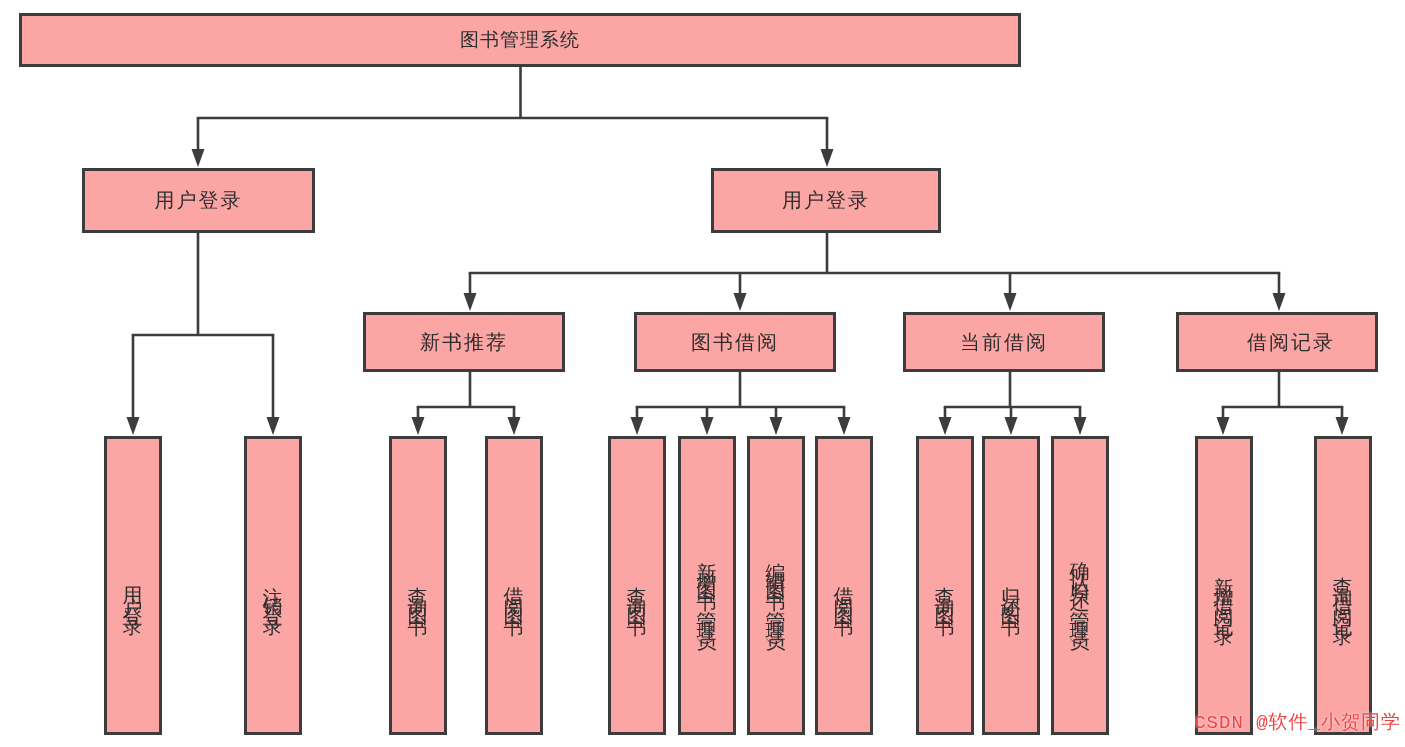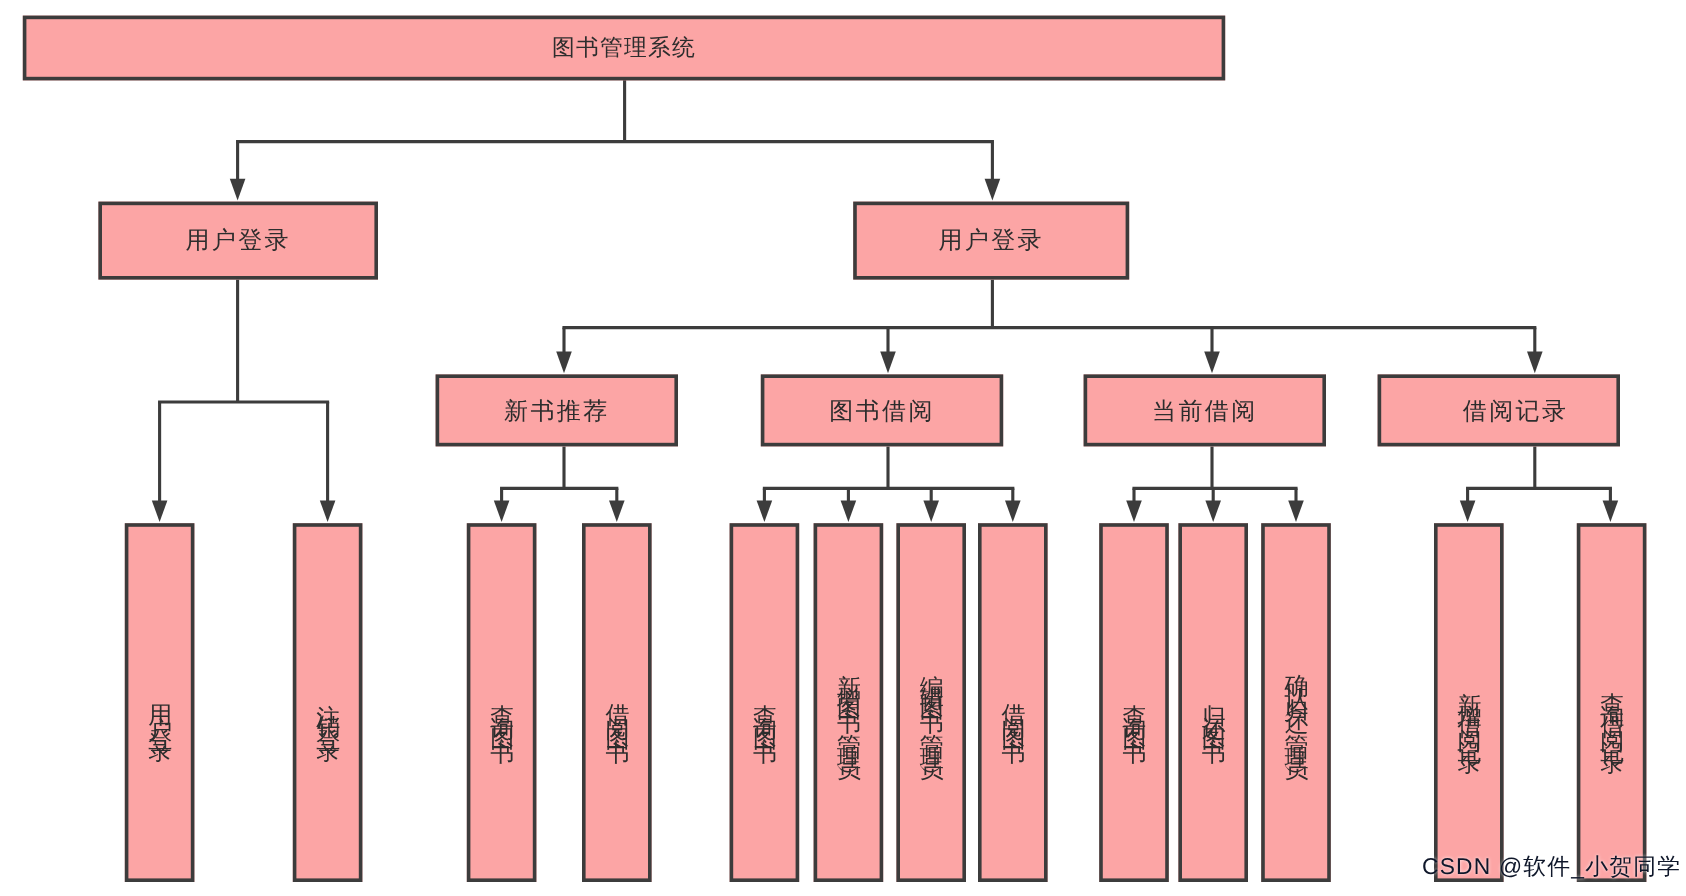--- a/index.html
+++ b/index.html
@@ -107,21 +107,21 @@
     </svg>
 
   <div class="box root" style="border-color: rgb(60, 60, 60);">图书管理系统</div>
 
   <div class="box lvl2" style="left: 82px; width: 233px; border-color: rgb(60, 60, 60);">用户登录</div>
   <div class="box lvl2" style="left: 711px; width: 230px; border-color: rgb(60, 60, 60);">用户登录</div>
 
   <div class="box lvl3" style="left: 363px; border-color: rgb(60, 60, 60);">新书推荐</div>
   <div class="box lvl3" style="left: 634px; border-color: rgb(60, 60, 60); text-align: right;">图书借阅</div>
   <div class="box lvl3" style="left: 903px; border-color: rgb(60, 60, 60);">当前借阅</div>
-  <div class="box lvl3" style="left: 1148px; border-color: rgb(60, 60, 60); padding-left: 28px;">借阅记录</div>
+  <div class="box lvl3" style="left: 1176px; border-color: rgb(60, 60, 60); padding-left: 28px;">借阅记录</div>
 
   <div class="box leaf" style="left: 104px; border-color: rgb(60, 60, 60);">
       <span class="vtext">用户登录</span>
     </div>
   <div class="box leaf" style="left: 244px; border-color: rgb(60, 60, 60);">
       <span class="vtext">注销登录</span>
     </div>
 
   <div class="box leaf" style="left: 389px; border-color: rgb(60, 60, 60);">
       <span class="vtext">查询图书</span>
@@ -153,14 +153,14 @@
       <span class="vtext">确认归还（管理员）</span>
     </div>
 
   <div class="box leaf" style="left: 1195px; border-color: rgb(60, 60, 60);">
       <span class="vtext">新增借阅记录</span>
     </div>
   <div class="box leaf" style="left: 1314px; border-color: rgb(60, 60, 60);">
       <span class="vtext">查询借阅记录</span>
     </div>
 
-  <div id="watermark" style="color: #0f172a;">CSDN @软件_小贺同学</div>
+  <div id="watermark" style="color: #ef4444; font-family: Liberation Mono, monospace;">CSDN @软件_小贺同学</div>
 </div>
 
 </body></html>

